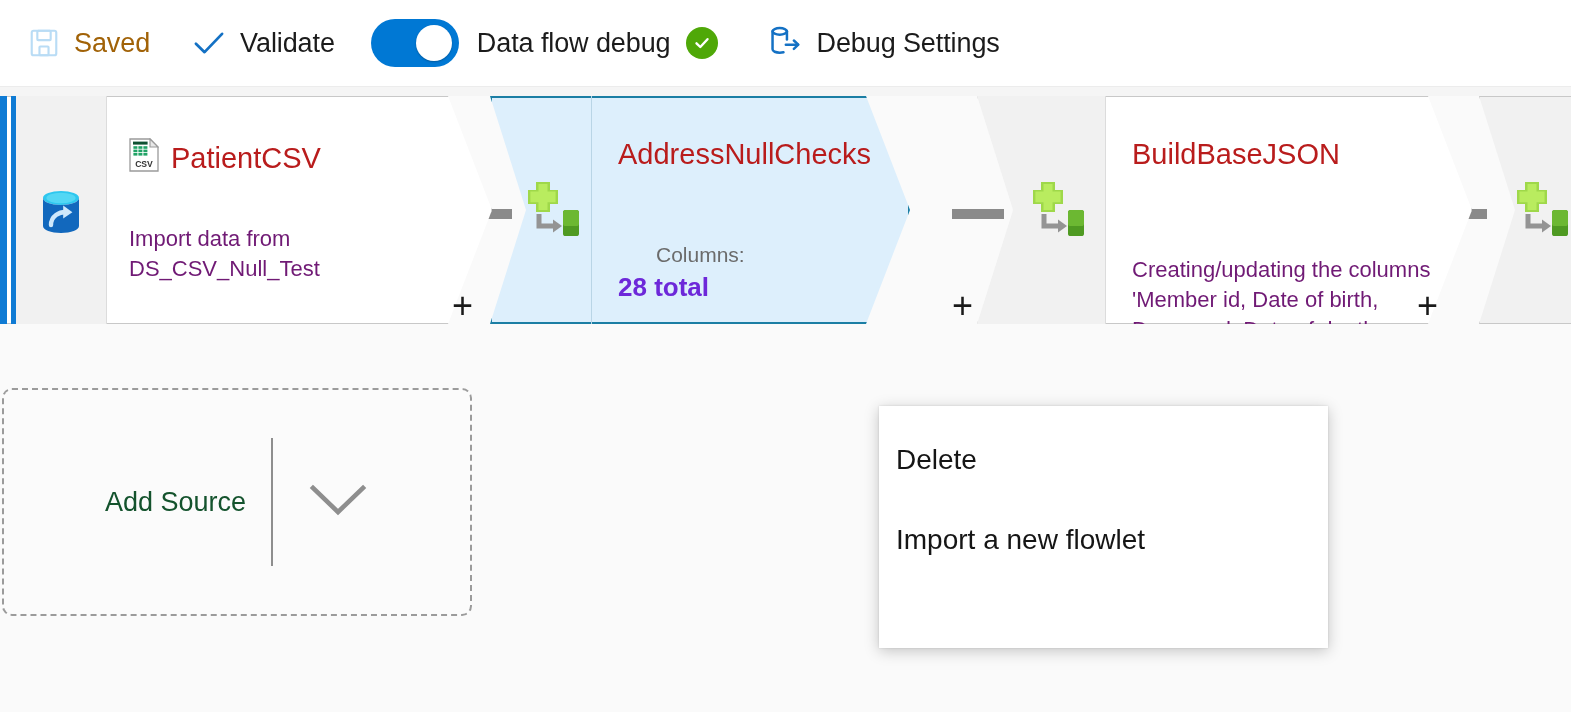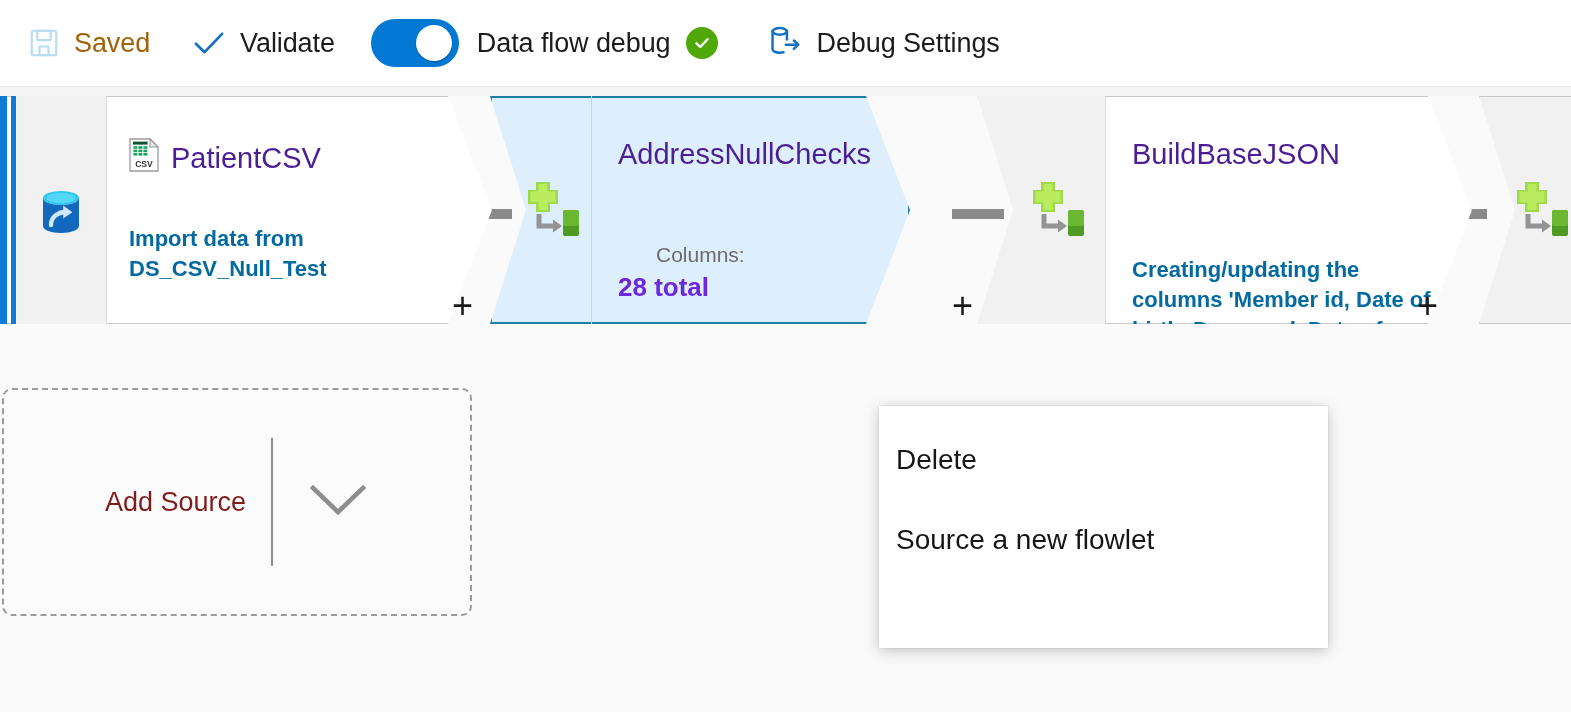--- a/index.html
+++ b/index.html
@@ -67,24 +67,24 @@
     clip-path:polygon(0 0, calc(100% - 44px) 0, 100% 50%, calc(100% - 44px) 100%, 0 100%, 36px 50%);
   }
   .node.chev.noleft .shape{
     clip-path:polygon(0 0, calc(100% - 44px) 0, 100% 50%, calc(100% - 44px) 100%, 0 100%);
   }
   .node .iconstrip{
     position:absolute;top:0;bottom:0;background:#f1f1f1;
   }
   .node .body{position:absolute;top:0;bottom:0;overflow:hidden;}
   .node .ntitle{
-    font-size:29px;color:#4c1d95;font-weight:400;
+    font-size:29px;color:#b91c1c;font-weight:400;
     display:flex;align-items:center;gap:12px;white-space:nowrap;
   }
-  .node .ndesc{font-size:22px;color:#0369a1;line-height:30px;font-weight:bold;}
+  .node .ndesc{font-size:22px;color:#701a75;line-height:30px;}
   .node .nsub{font-size:21px;color:#6b6b6b;line-height:30px;}
   .node .nstat{font-size:26px;color:#6d28d9;font-weight:700;line-height:34px;}
   .plus{
     position:absolute;font-size:36px;color:#1a1a1a;line-height:1;
     font-family:"Liberation Sans", sans-serif;user-select:none;cursor:pointer;
   }
   .connector{position:absolute;height:10px;background:#8a8a8a;}
 
   
   .node.sel .shape{background:#ddeffc;border:2px solid #1b7ea4;}
@@ -97,21 +97,21 @@
   .srcbar{position:absolute;top:0;bottom:0;width:7px;background:#0f7bd4;}
   .srcbar2{position:absolute;top:0;bottom:0;width:5px;background:#0f7bd4;}
 
   
   .addsrc{
     position:absolute;left:2px;top:292px;width:470px;height:228px;
     border:2px dashed #9b9b9b;border-radius:10px;background:#fbfbfb;
     display:flex;align-items:center;justify-content:center;cursor:pointer;
     box-sizing:border-box;
   }
-  .addsrc .lbl{font-size:27px;color:#7f1d1d;margin-right:25px;}
+  .addsrc .lbl{font-size:27px;color:#14532d;margin-right:25px;}
   .addsrc .vdiv{width:2px;height:128px;background:#8e8e8e;}
   .addsrc .chev{margin-left:34px;}
 
   
   .ctxmenu{
     position:absolute;left:879px;top:310px;width:449px;height:242px;
     background:#ffffff;box-shadow:0 3px 14px rgba(0,0,0,.22), 0 0 2px rgba(0,0,0,.12);
     box-sizing:border-box;padding-top:14px;
   }
   .ctxmenu .mi{
@@ -294,17 +294,17 @@
       <span class="vdiv"></span>
       <span class="chev">
         <svg width="62" height="36" viewBox="0 0 62 36" fill="none" stroke="#8e8e8e" stroke-width="4.6" stroke-linecap="square">
           <path d="M6 6 L31 30 L56 6"></path>
         </svg>
       </span>
     </div>
 
     <div class="ctxmenu">
       <div class="mi">Delete</div>
-      <div class="mi">Source a new flowlet</div>
+      <div class="mi">Import a new flowlet</div>
     </div>
 
   </div>
 </div>
 
 </body></html>

